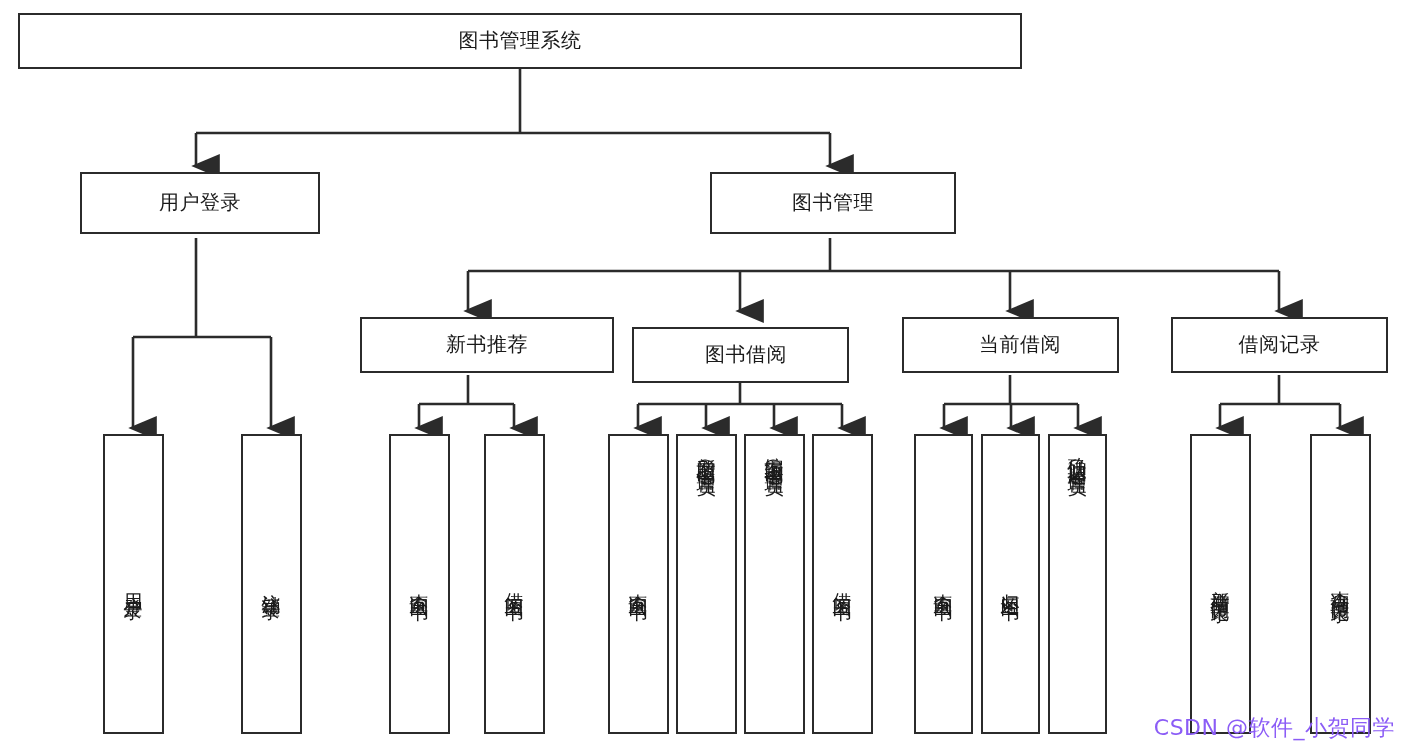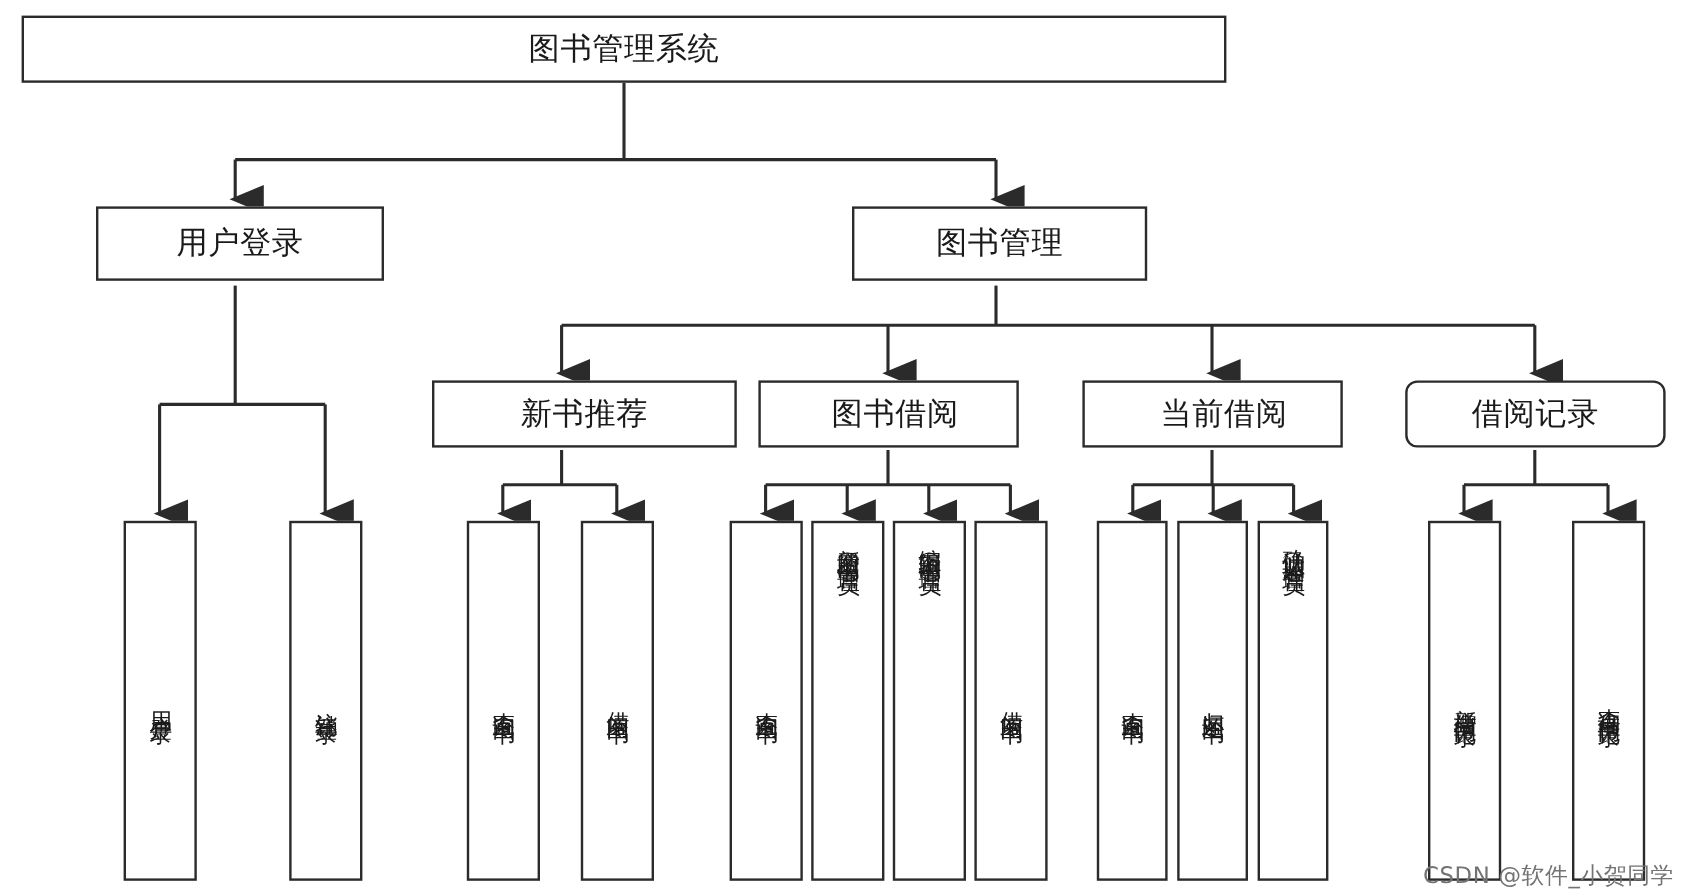--- a/index.html
+++ b/index.html
@@ -20,21 +20,21 @@
     position:absolute;
     box-sizing:border-box;
     background:#ffffff;
     border:2px solid #2b2b2b;
     display:flex;
     align-items:center;
     justify-content:center;
   }
   .node-label{
     color:#1a1a1a;
-    font-size:26px;
+    font-size:20px;
     line-height:1.18;
     letter-spacing:0.5px;
     white-space:nowrap;
     text-align:center;
   }
   .node-box.vertical{
     align-items:flex-start;
     justify-content:center;
     padding-top:6px;
   }
@@ -47,22 +47,22 @@
     line-height:1;
   }
   .node-box.leaf-center{
     align-items:center;
     padding-top:0;
   }
   .watermark{
     position:absolute;
     right:10px;
     bottom:4px;
-    font-size:19px;
-    color:#737373;
+    font-size:22px;
+    color:#8b5cf6;
     letter-spacing:0.5px;
     white-space:nowrap;
     font-family:"DejaVu Sans","Liberation Sans",sans-serif;
   }
   svg.connectors{
     position:absolute;
     left:0;top:0;
     width:1405px;height:747px;
     pointer-events:none;
   }
@@ -132,29 +132,29 @@
   </div>
 
   <div class="node-box" style="left:710px;top:172px;width:246px;height:62px;">
     <span class="node-label">图书管理</span>
   </div>
 
   <div class="node-box" style="left:360px;top:317px;width:254px;height:56px;">
     <span class="node-label">新书推荐</span>
   </div>
 
-  <div class="node-box" style="left:632px;top:317px;width:217px;height:56px;padding-left:11px;">
+  <div class="node-box" style="left:632px;top:327px;width:217px;height:56px;padding-left:11px;">
     <span class="node-label">图书借阅</span>
   </div>
 
   <div class="node-box" style="left:902px;top:317px;width:217px;height:56px;padding-left:19px;">
     <span class="node-label">当前借阅</span>
   </div>
 
-  <div class="node-box" style="left:1171px;top:317px;width:217px;height:56px;border-radius:10px;">
+  <div class="node-box" style="left:1171px;top:317px;width:217px;height:56px;">
     <span class="node-label">借阅记录</span>
   </div>
 
   <div class="node-box vertical leaf-center" style="left:103px;top:434px;width:61px;height:300px;">
     <span class="node-label">用户登录</span>
   </div>
 
   <div class="node-box vertical leaf-center" style="left:241px;top:434px;width:61px;height:300px;">
     <span class="node-label">注销登录</span>
   </div>

